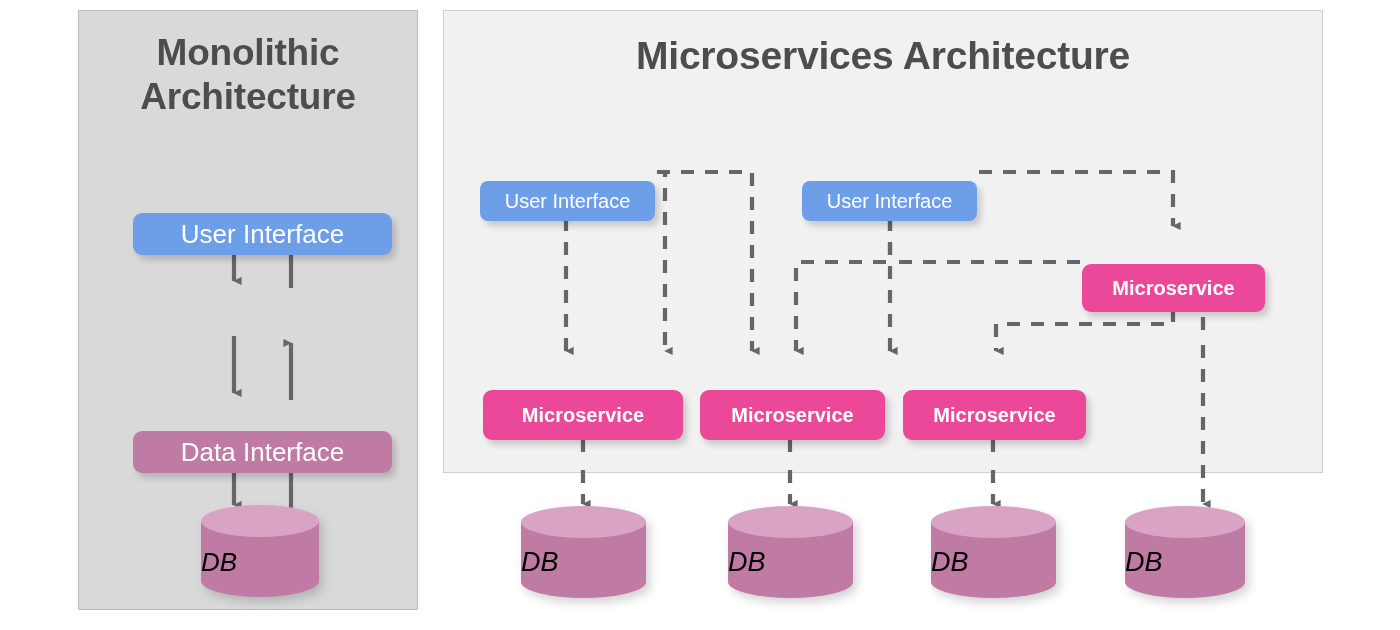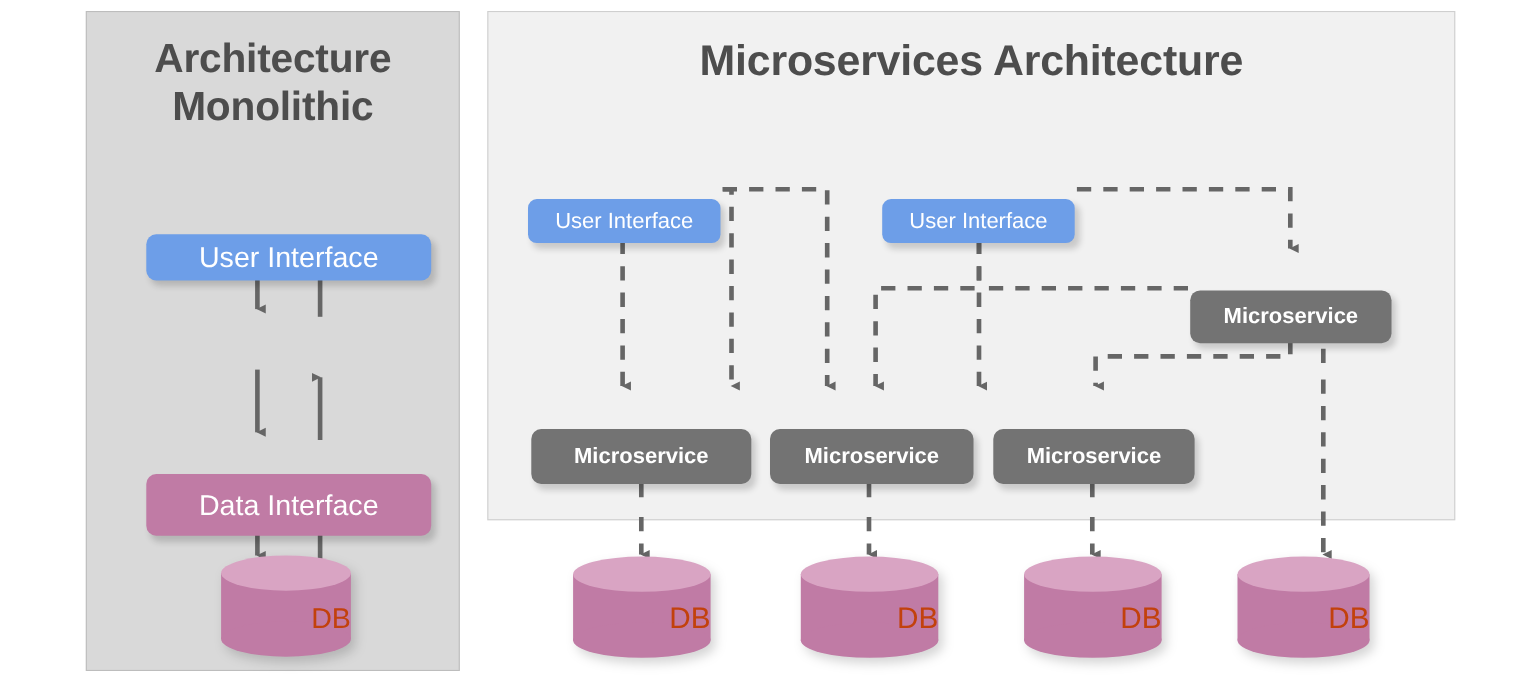--- a/index.html
+++ b/index.html
@@ -41,21 +41,21 @@
     display:flex;
     align-items:center;
     justify-content:center;
     text-align:center;
     box-shadow:4px 5px 6px rgba(0,0,0,0.17);
     z-index:6;
     white-space:nowrap;
     margin-top:29px;
   }
   .node.ui{background:#6d9ee8;}
-  .node.svc{background:#737373;font-weight:bold;}
+  .node.svc{background:#ec4899;font-weight:bold;}
   .node.data{background:#c07ba5;}
 
   .mono-node{font-size:26px;}
   .micro-ui{font-size:20px;border-radius:8px;}
   .micro-svc{font-size:20px;border-radius:9px;}
 
   
   .db{
     position:absolute;
     z-index:6;
@@ -70,44 +70,45 @@
     background:#d9a4c3;
     border-radius:50%;
   }
   .db .bottom{
     position:absolute;left:0;right:0;bottom:0;
     background:#c07ba5;
     border-radius:50%;
   }
   .db .label{
     position:absolute;left:0;right:0;
-    text-align:right;
-    color:#c2410c;
+    text-align:left;
+    color:#000000;
     z-index:3;
+    font-style:italic;
   }
 
   
   #wires{position:absolute;left:0;top:0;width:1400px;height:630px;z-index:3;}
 </style>
 </head>
 <body>
 
 <div id="stage">
 
   <div class="panel" id="panel-mono">
     <div class="panel-title" id="title-mono">
+      <div>Monolithic</div>
       <div>Architecture</div>
-      <div>Monolithic</div>
     </div>
   </div>
 
   <div class="node ui mono-node" style="left:133px;top:184px;width:259px;height:42px;">User Interface</div>
 
 
-  <div class="node data mono-node" style="left:133px;top:402px;width:259px;height:56px;">Data Interface</div>
+  <div class="node data mono-node" style="left:133px;top:402px;width:259px;height:42px;">Data Interface</div>
 
   <div class="db" style="left:201px;top:505px;width:118px;height:92px;">
     <div class="body" style="top:16px;height:60px;"></div>
     <div class="bottom" style="height:32px;"></div>
     <div class="top" style="height:32px;"></div>
     <div class="label" style="top:42px;font-size:26px;">DB</div>
   </div>
 
   <div class="panel" id="panel-micro">
     <div class="panel-title" id="title-micro">Microservices Architecture</div>

